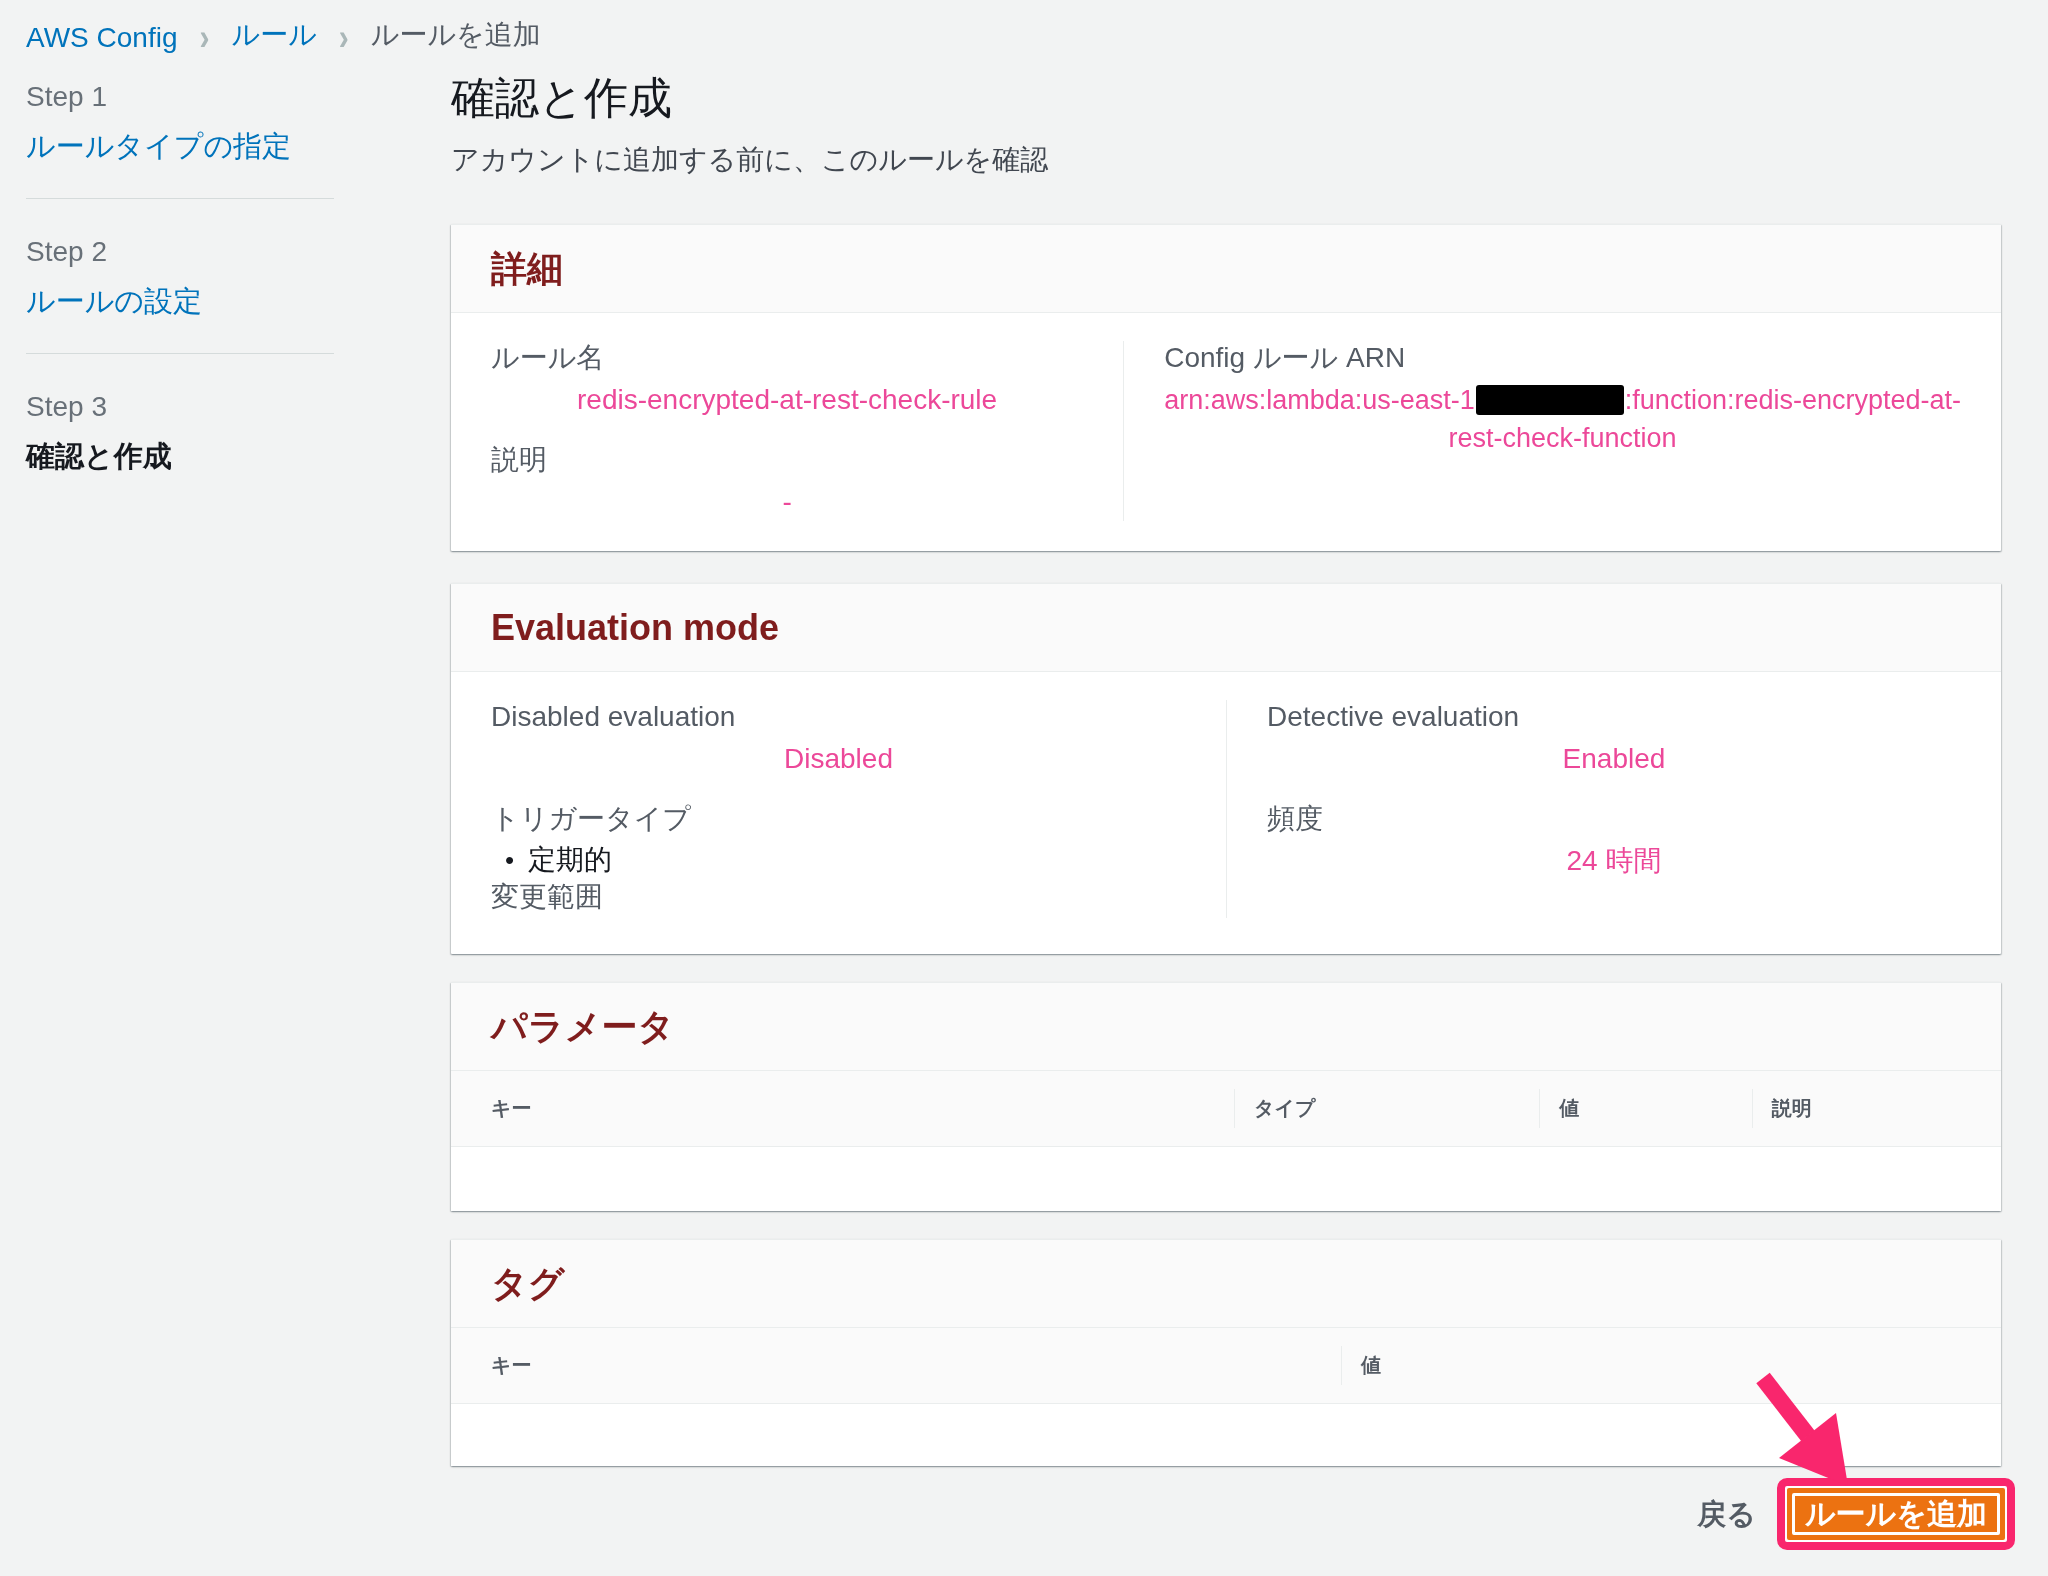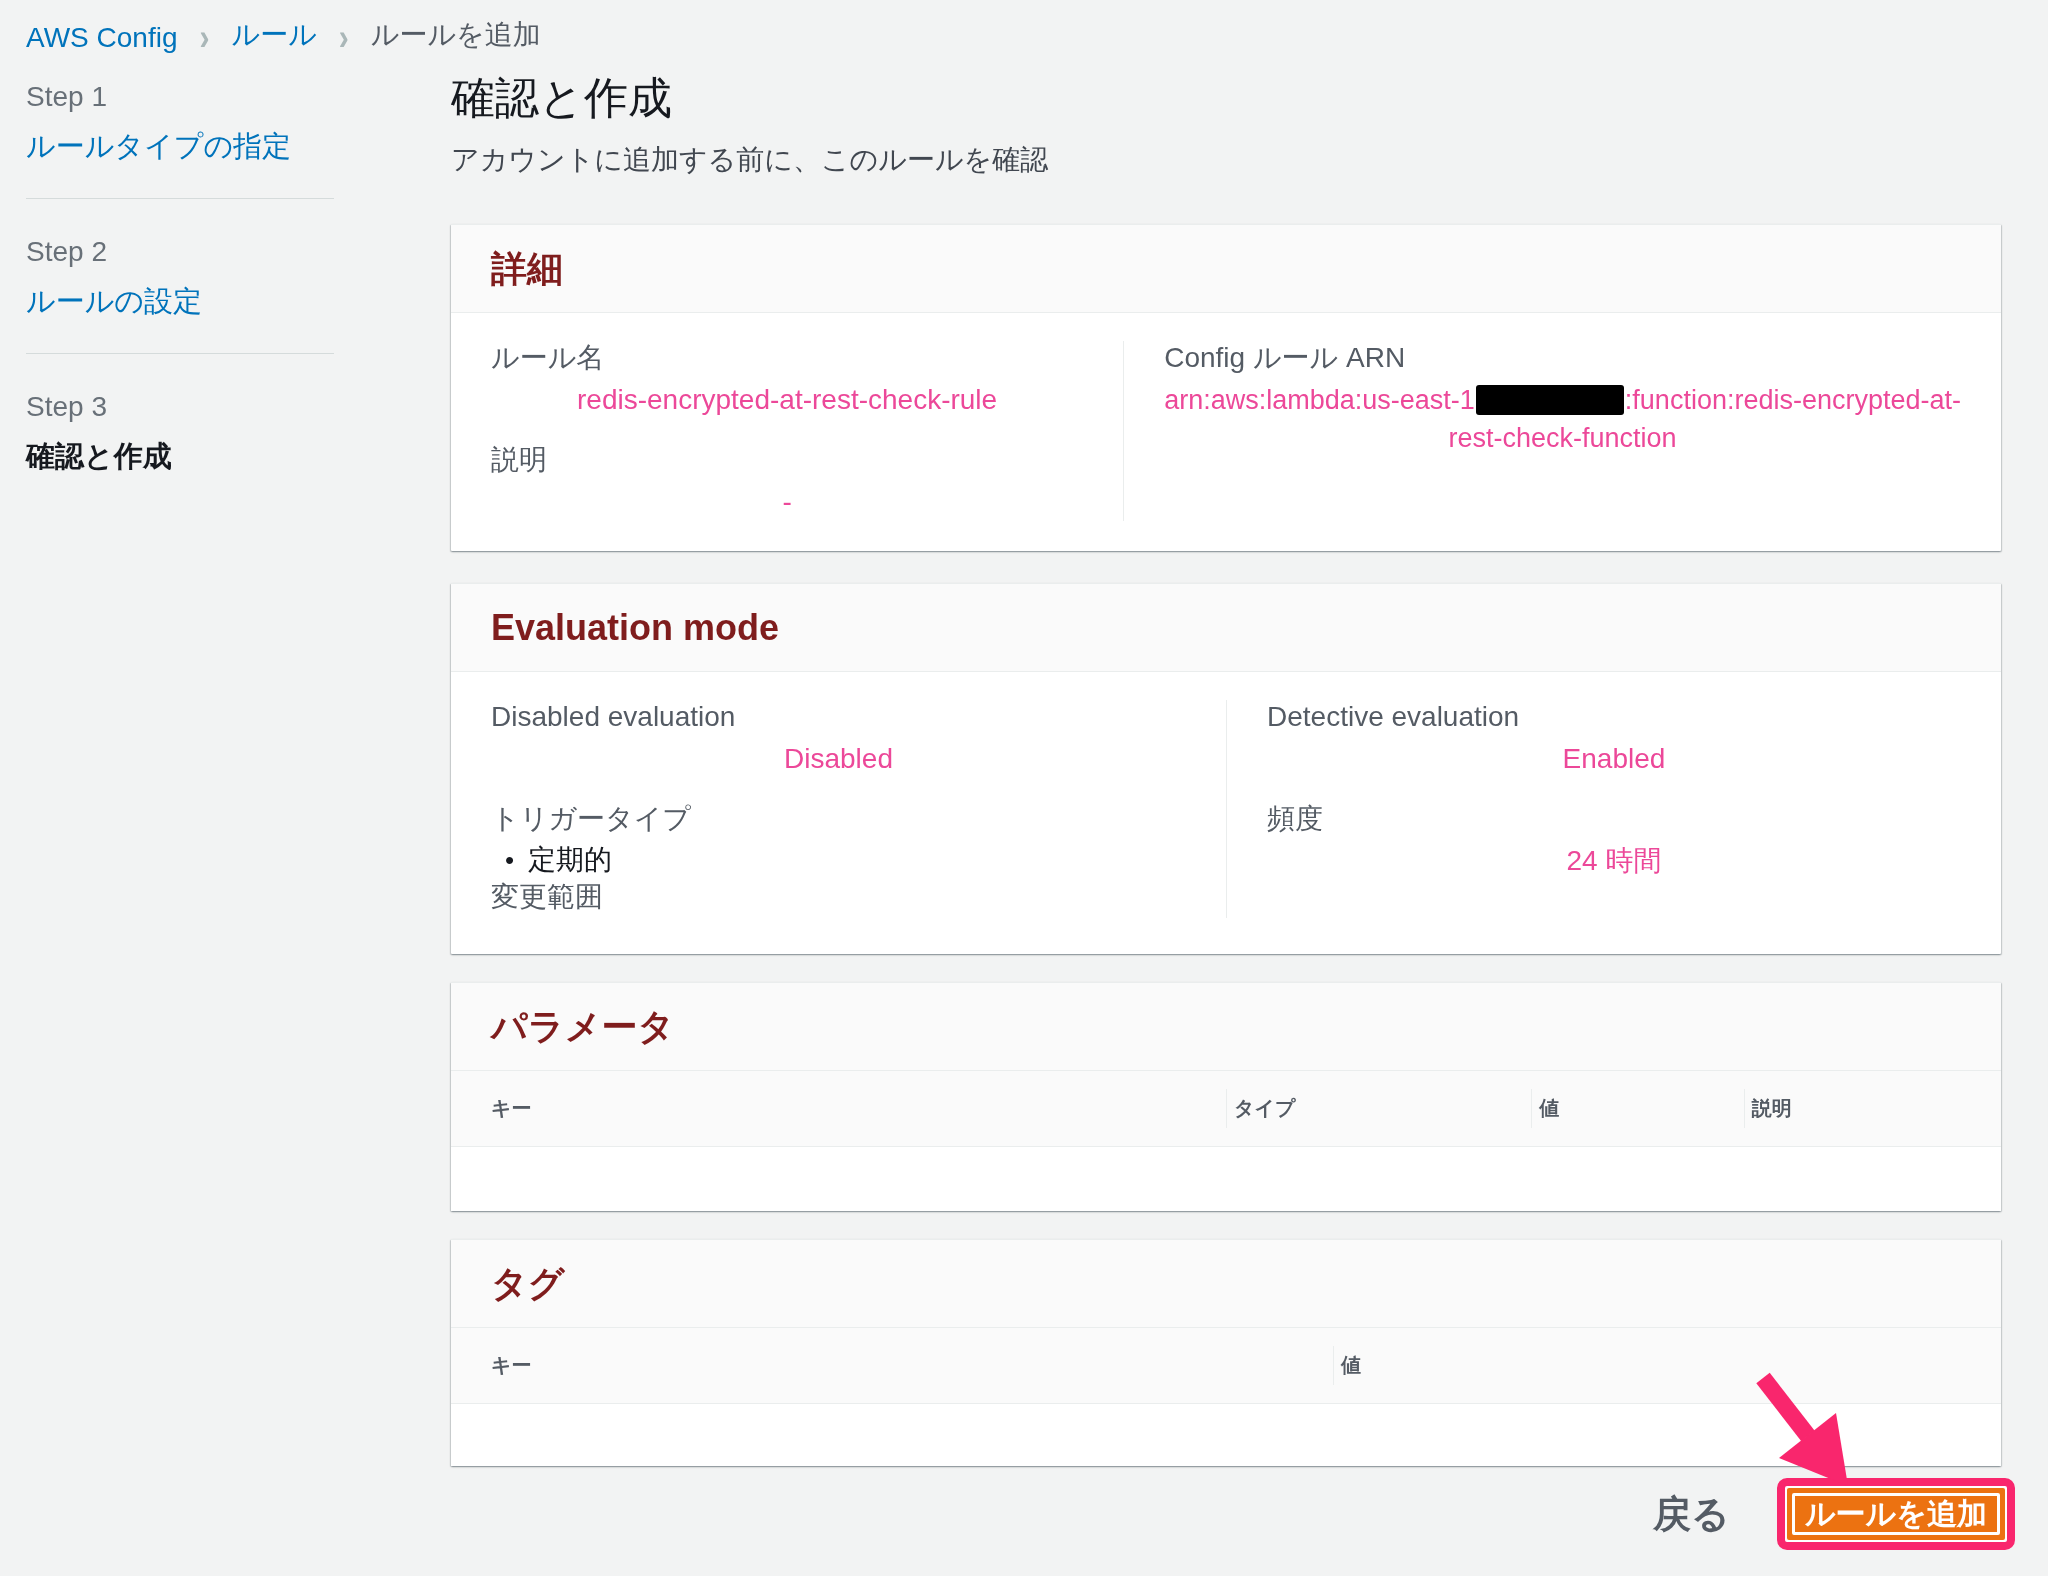--- a/index.html
+++ b/index.html
@@ -63,41 +63,41 @@
   }
   .bullet-row { display:flex; align-items:baseline; font-size:28px; color:#16191f; line-height:40px; padding-left:14px; }
   .bullet-dot { margin-right:14px; font-size:26px; color:#16191f; }
   .tight { margin-bottom:4px; }
 
   
   .tbl-head { display:grid; background:#fafafa; border-bottom:1px solid #eaeded; height:76px; align-items:center; }
   .tbl-head.params { grid-template-columns:50% 19.7% 13.7% 16.6%; }
   .tbl-head.tags   { grid-template-columns:56.9% 43.1%; }
   .th { position:relative; font-size:20px; font-weight:700; color:#545b64; padding-left:40px; }
-  .th + .th { padding-left:8px; }
+  .th + .th { padding-left:20px;margin-left:8px; }
   .th + .th::before {
     content:''; position:absolute; left:0; top:-6px; bottom:-6px; width:1px; background:#eaeded;
   }
   .tbl-empty-row { background:#fff; }
   .params .tbl-empty-row,="" {}
   .empty-64 { height:64px; }
   .empty-62 { height:62px; }
 
   .mt-card { margin-top:32px; }
   .mt-card-sm { margin-top:28px; }
 
   
   .footer-actions {
     display:flex; justify-content:flex-end; align-items:center;
     margin-top:12px; padding-bottom:4px;
   }
   .back-btn {
     background:none; border:none; cursor:pointer;
-    font-family:inherit; font-size:38px; font-weight:700; color:#545b64;
-    margin-right:47px; line-height:36px;
+    font-family:inherit; font-size:29px; font-weight:700; color:#545b64;
+    margin-right:21px; line-height:36px;
   }
   .annotation-ring {
     border:8px solid #f9266d; border-radius:10px; padding:2px;
     margin-right:-14px; background:#fff;
   }
   .submit-btn {
     position:relative; display:block; cursor:pointer;
     background:#ec7211; border:none; border-radius:2px;
     font-family:inherit; font-size:30px; font-weight:700; color:#fff;
     padding:10px 18px; min-width:212px; height:52px; line-height:32px;

